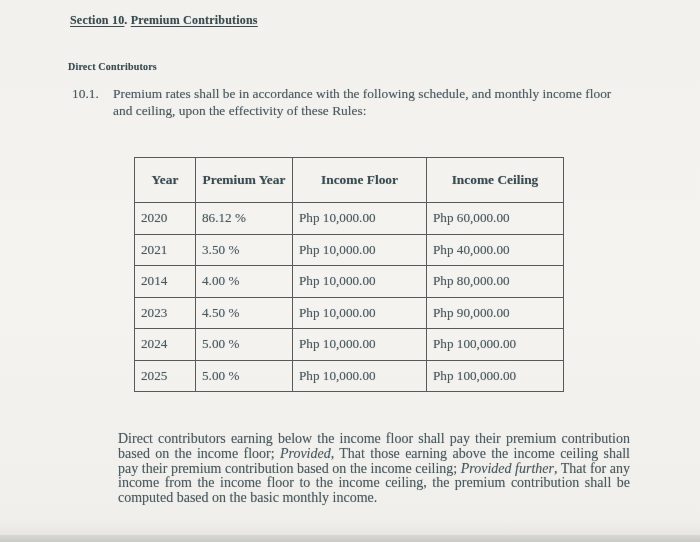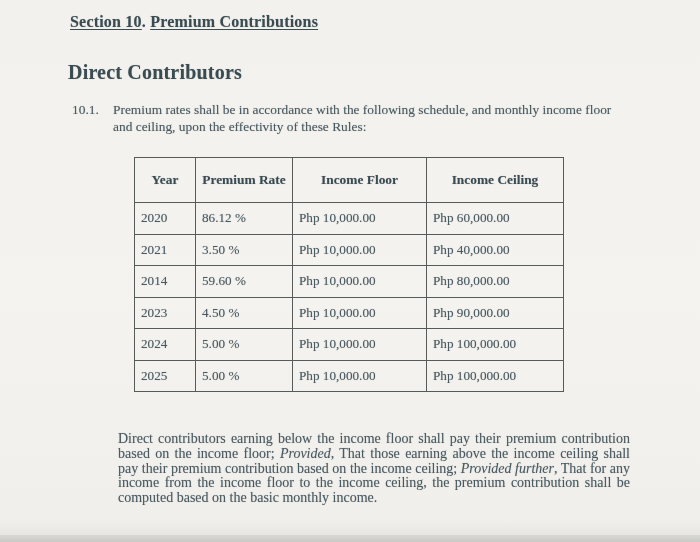--- a/index.html
+++ b/index.html
@@ -21,42 +21,42 @@
     left: 0;
     bottom: 0;
     width: 700px;
     height: 7px;
     background: linear-gradient(180deg, #d9d8d4, #c9c9c5);
   }
   .heading {
     position: absolute;
     left: 70px;
     top: 13px;
-    font-size: 16px;
+    font-size: 12px;
     font-weight: bold;
     color: #3a4c52;
     letter-spacing: 0.2px;
   }
   .heading .u {
     text-decoration: underline;
     text-underline-offset: 2px;
   }
   .subheading {
     position: absolute;
     left: 68px;
     top: 61px;
-    font-size: 20px;
+    font-size: 10px;
     font-weight: bold;
     color: #3a4c52;
     letter-spacing: 0.2px;
   }
   .clause {
     position: absolute;
     left: 72px;
-    top: 102px;
+    top: 86px;
     width: 556px;
     display: flex;
     align-items: flex-start;
     font-size: 13.4px;
     line-height: 16.5px;
   }
   .clause-number {
     flex: 0 0 41px;
   }
   .clause-text {
@@ -113,41 +113,41 @@
 
 <div class="clause">
   <span class="clause-number">10.1.</span>
   <span class="clause-text">Premium rates shall be in accordance with the following schedule, and monthly income floor and ceiling, upon the effectivity of these Rules:</span>
 </div>
 
 <table class="rates-table">
   <thead>
     <tr>
       <th class="col-year">Year</th>
-      <th class="col-rate">Premium Rate</th>
+      <th class="col-rate">Premium Year</th>
       <th class="col-floor">Income Floor</th>
       <th class="col-ceiling">Income Ceiling</th>
     </tr>
   </thead>
   <tbody>
     <tr>
       <td>2020</td>
       <td>86.12 %</td>
       <td>Php 10,000.00</td>
       <td>Php 60,000.00</td>
     </tr>
     <tr>
       <td>2021</td>
       <td>3.50 %</td>
       <td>Php 10,000.00</td>
       <td>Php 40,000.00</td>
     </tr>
     <tr>
       <td>2014</td>
-      <td>59.60 %</td>
+      <td>4.00 %</td>
       <td>Php 10,000.00</td>
       <td>Php 80,000.00</td>
     </tr>
     <tr>
       <td>2023</td>
       <td>4.50 %</td>
       <td>Php 10,000.00</td>
       <td>Php 90,000.00</td>
     </tr>
     <tr>

